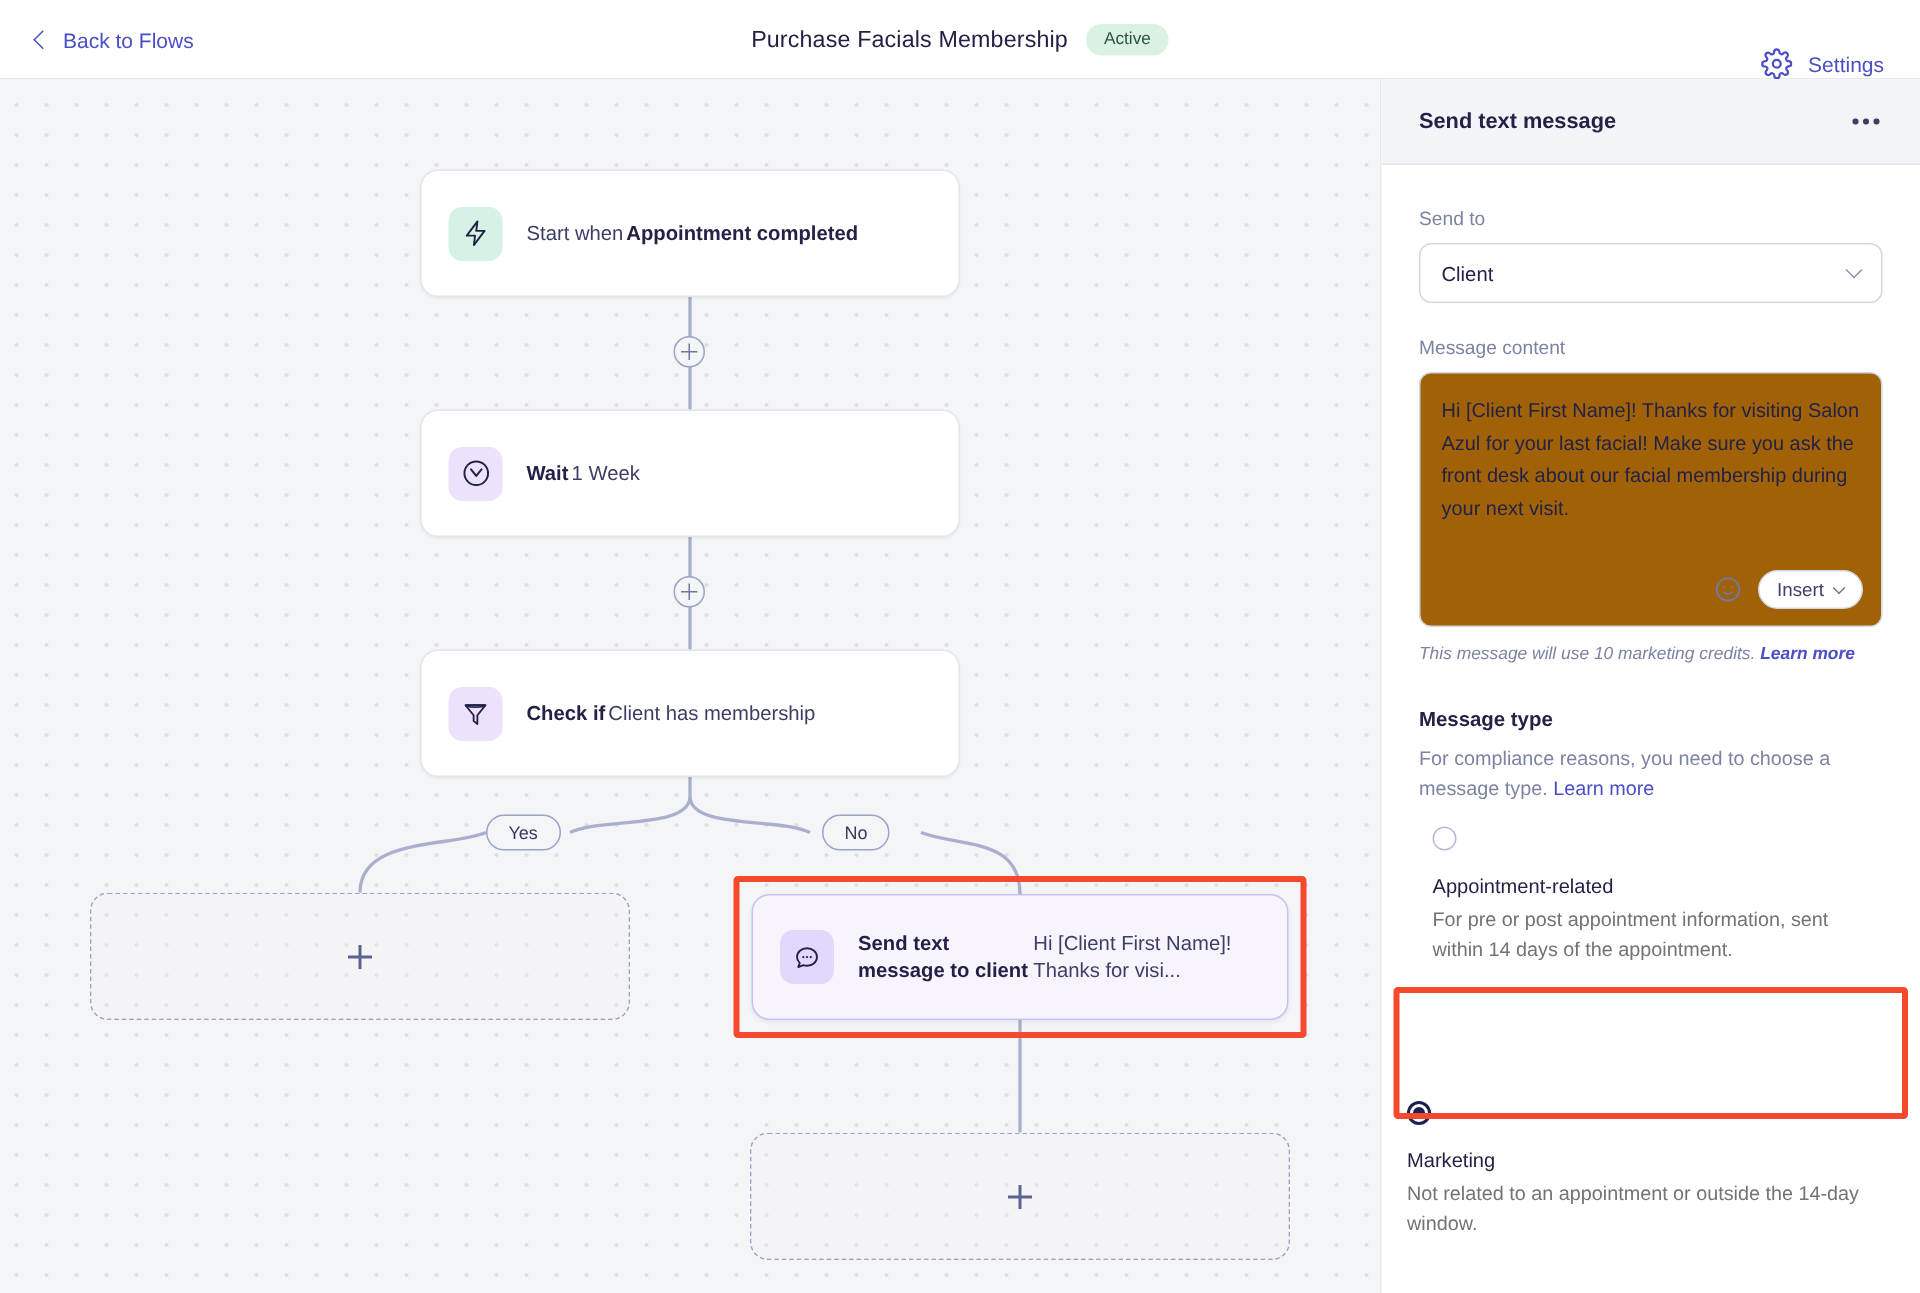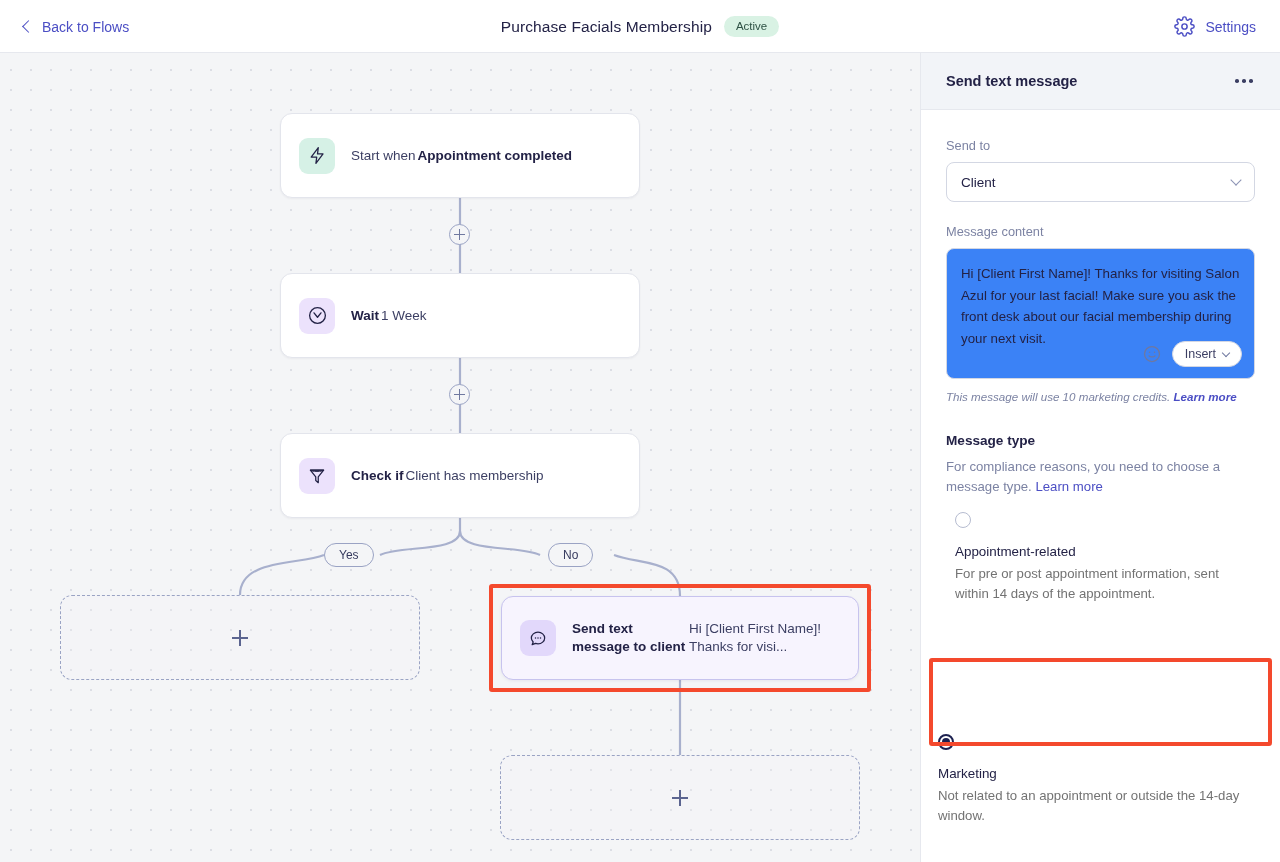--- a/index.html
+++ b/index.html
@@ -30,21 +30,21 @@
     position: absolute; left: 0; right: 0; top: 0; height: 53px;
     display: flex; align-items: center; justify-content: center; gap: 12px;
     pointer-events: none;
   }
   .flow-title { font-size: 15.5px; color: #232246; font-weight: 400; letter-spacing: .1px;}
   .badge {
     background: #d9f2e4; color: #2f5245; font-size: 11.5px;
     padding: 5px 12px; border-radius: 11px; line-height: 1;
   }
   .settings {
-    position: absolute; right: 24px; top: 0; height: 53px;
+    position: absolute; right: 24px; top: 16px; height: 53px;
     display: flex; align-items: center; gap: 10px;
     color: #4b4ec4; font-size: 14px; cursor: pointer;
   }
 
   
   .canvas {
     position: absolute; top: 53px; left: 0; width: 921px; height: 809px;
     background-color: #f4f5f7;
     background-image: radial-gradient(#dcdee5 1.1px, transparent 1.2px);
     background-size: 20px 20px;
@@ -147,22 +147,22 @@
     display: flex; align-items: center; padding: 0 14px;
     font-size: 13.5px; color: #232246; cursor: pointer;
   }
   .select .val { flex: 1; }
   .select .dn { width: 8px; height: 8px; border-right: 1.5px solid #8b93b4;
     border-bottom: 1.5px solid #8b93b4; transform: rotate(45deg); margin-top: -4px; }
 
   .gap { height: 22px; }
 
   .textarea-wrap {
-    border: 1px solid #d3d7e3; border-radius: 8px; height: 131px;
-    position: relative; padding: 14px 14px 0 14px; background: #3b82f6;
+    border: 1px solid #d3d7e3; border-radius: 8px; height: 170px;
+    position: relative; padding: 14px 14px 0 14px; background: #a16207;
   }
   .msg-text {
     font-size: 13.3px; color: #232246; line-height: 21.5px; white-space: pre-wrap;
     cursor: text;
   }
   .ta-tools { position: absolute; right: 12px; bottom: 11px;
     display: flex; align-items: center; gap: 10px; }
   .smiley { cursor: pointer; display: block; }
   .insert-btn {
     height: 26px; border: 1px solid #d3d7e3; border-radius: 13px;

